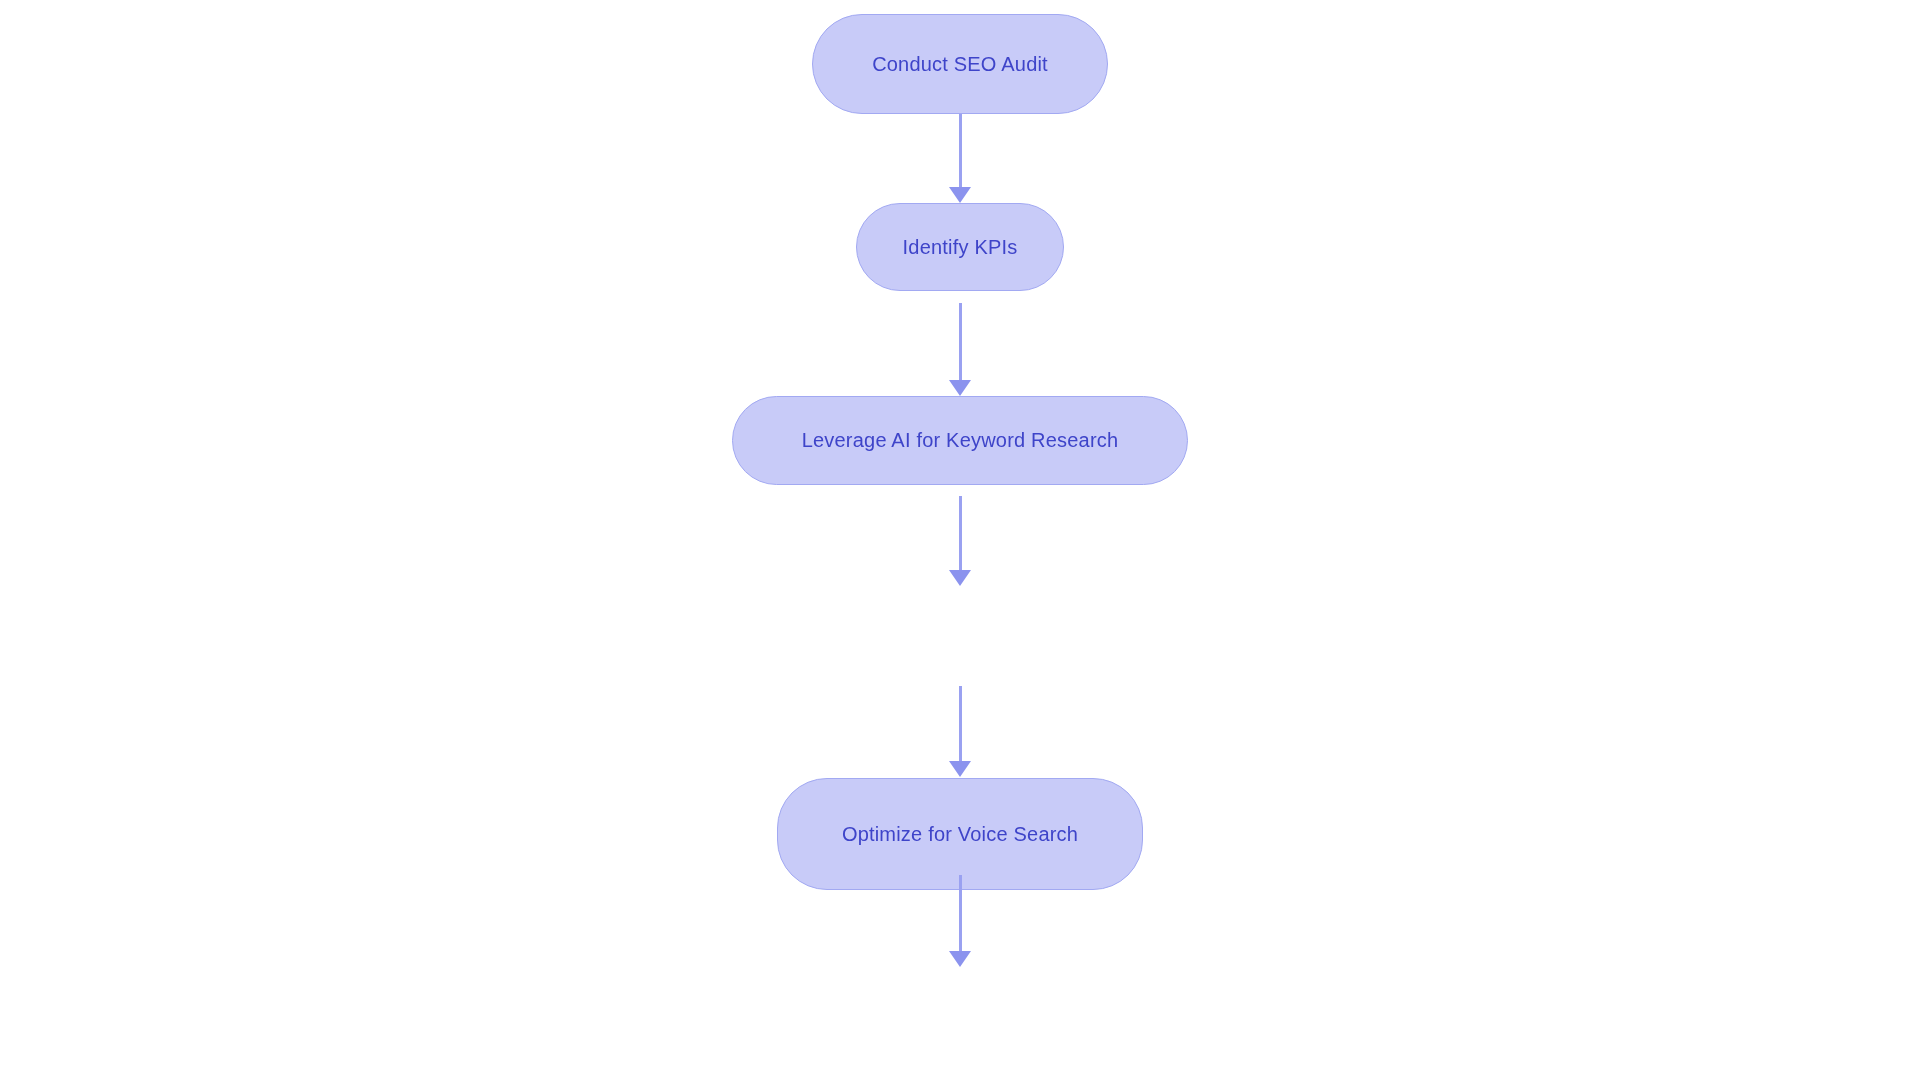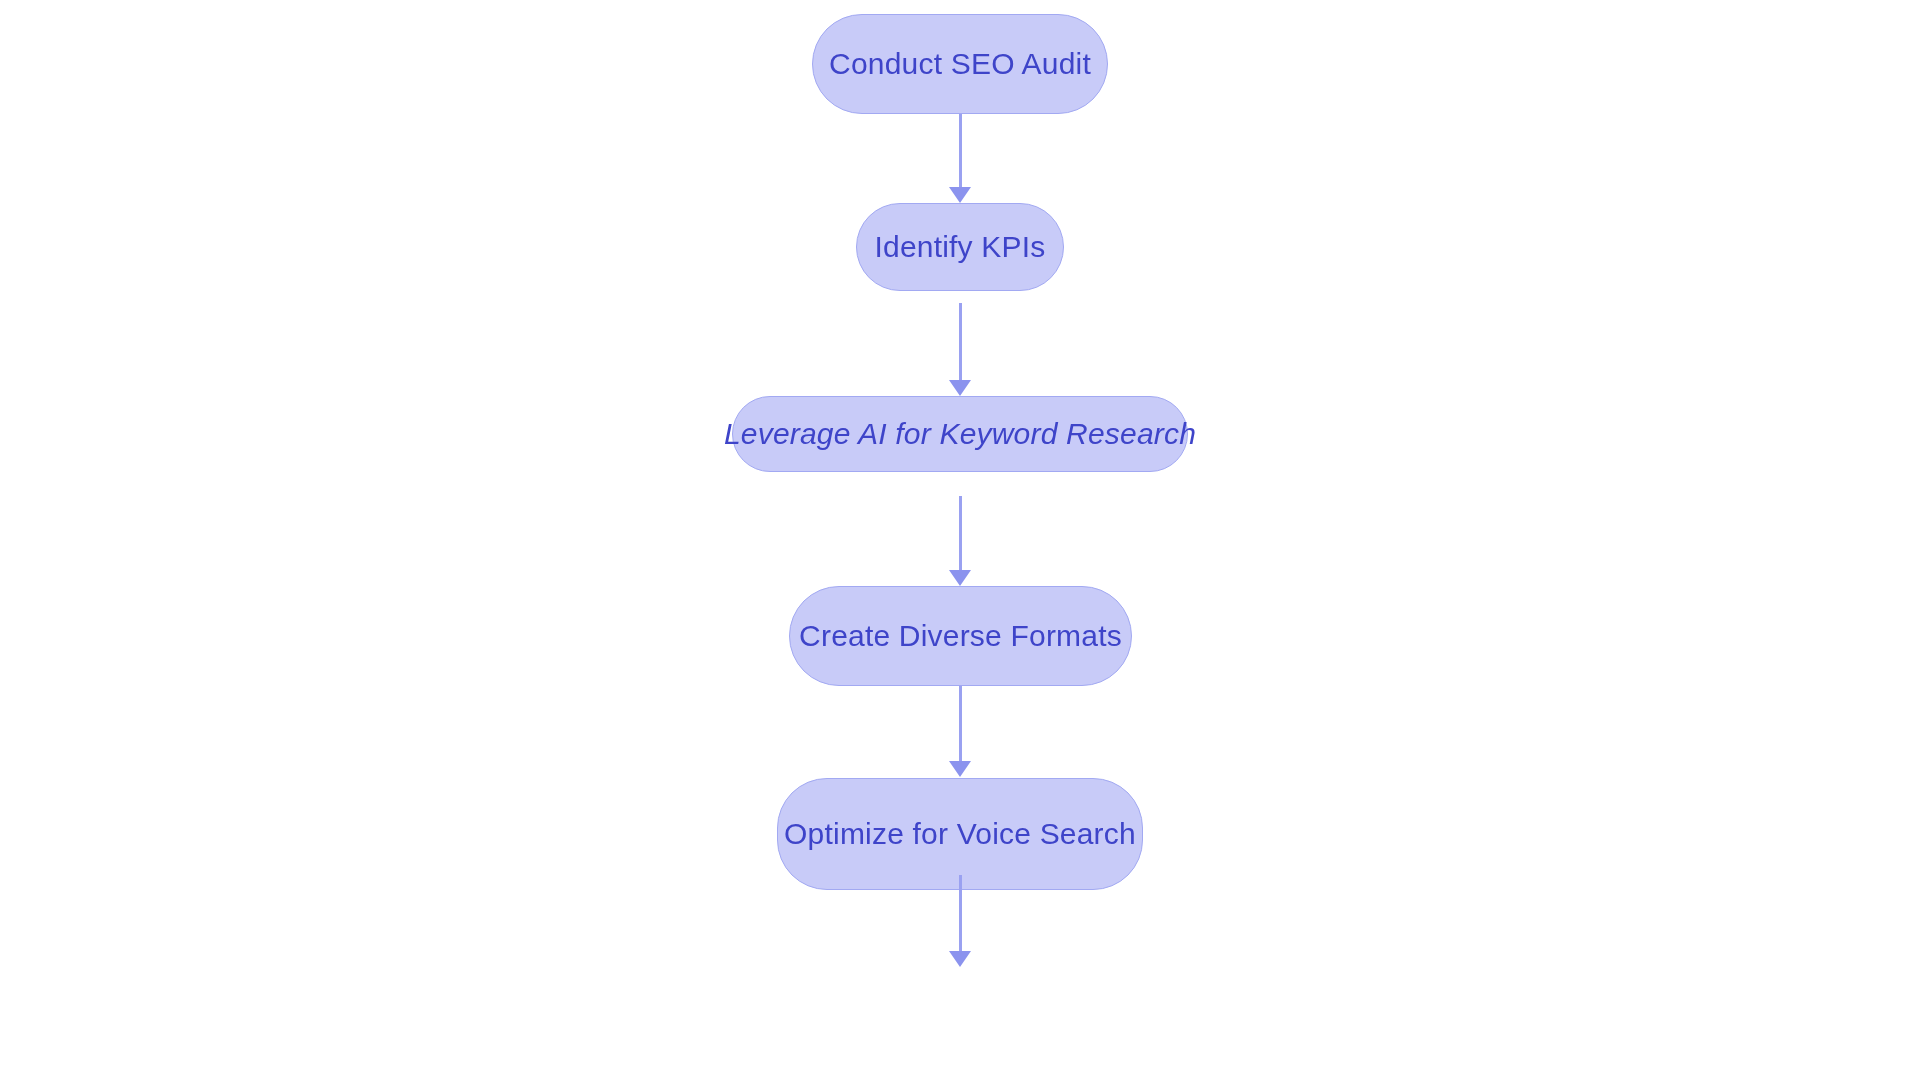--- a/index.html
+++ b/index.html
@@ -24,21 +24,21 @@
     box-sizing: border-box;
     background: #c8cbf8;
     border: 1.5px solid #a2a9f2;
     border-radius: 50px;
     display: flex;
     align-items: center;
     justify-content: center;
   }
   .node-label {
     color: #3e44c9;
-    font-size: 30px;
+    font-size: 20px;
     font-weight: 400;
     letter-spacing: 0.2px;
     white-space: nowrap;
     text-align: center;
   }
   .connector {
     position: absolute;
     left: 948px;
     width: 24px;
     display: flex;
@@ -75,32 +75,29 @@
 
   <div class="node" style="left:856px; top:203px; width:208px; height:88px;">
     <span class="node-label">Identify KPIs</span>
   </div>
 
   <div class="connector" style="top:303px; height:93px;">
     <div class="connector-line"></div>
     <div class="connector-head"></div>
   </div>
 
-  <div class="node" style="left:732px; top:396px; width:456px; height:76px;font-style:italic;">
+  <div class="node" style="left:732px; top:396px; width:456px; height:89px;">
     <span class="node-label">Leverage AI for Keyword Research</span>
   </div>
 
   <div class="connector" style="top:496px; height:90px;">
     <div class="connector-line"></div>
     <div class="connector-head"></div>
   </div>
 
-  <div class="node" style="left:789px; top:586px; width:343px; height:100px;">
-    <span class="node-label">Create Diverse Formats</span>
-  </div>
 
   <div class="connector" style="top:686px; height:91px;">
     <div class="connector-line"></div>
     <div class="connector-head"></div>
   </div>
 
   <div class="node" style="left:777px; top:778px; width:366px; height:112px;">
     <span class="node-label">Optimize for Voice Search</span>
   </div>
 

